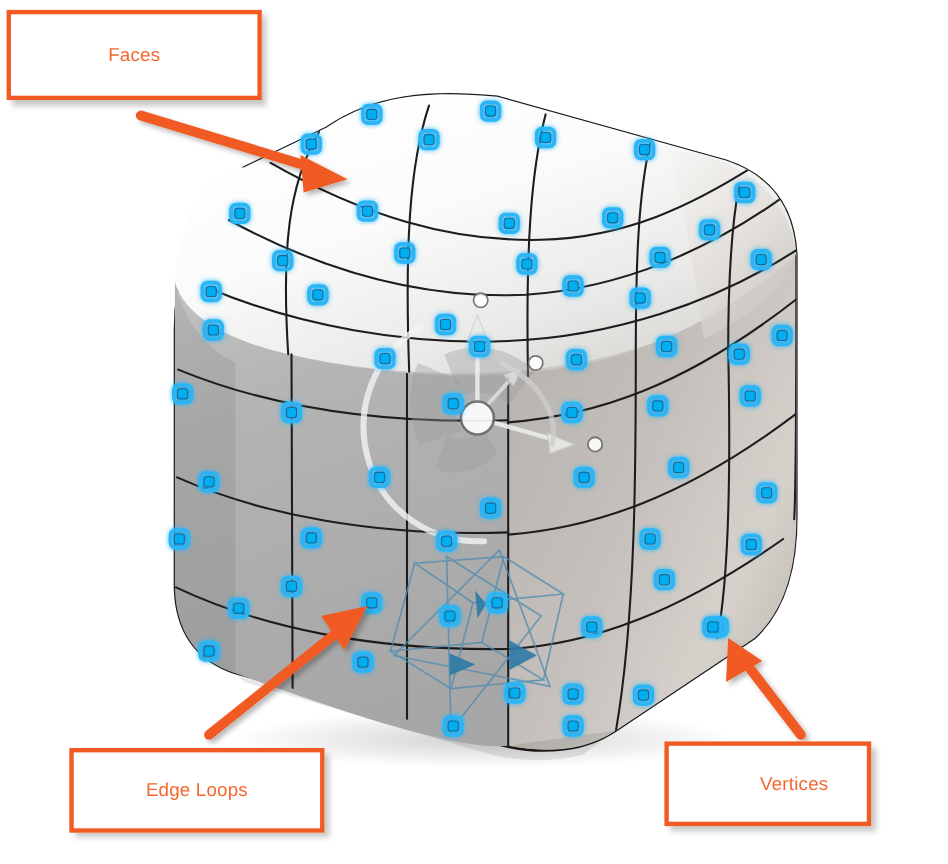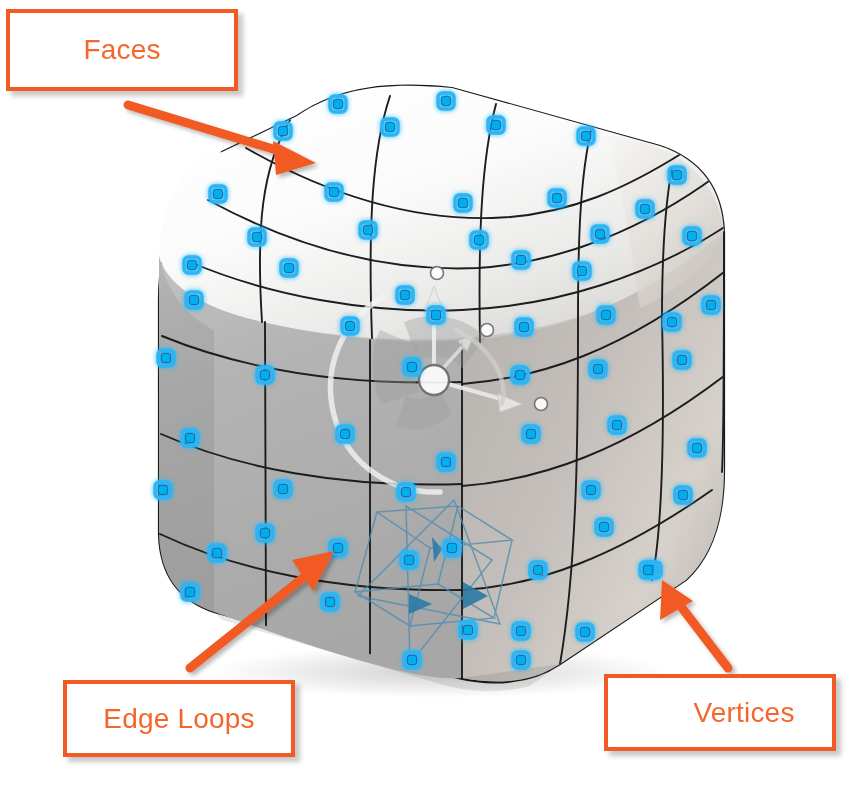--- a/index.html
+++ b/index.html
@@ -28,29 +28,29 @@
     box-sizing: border-box;
     background: #ffffff;
     border: 4px solid #F15A22;
     box-shadow: 5px 5px 5px rgba(0,0,0,0.22);
     display: flex;
     align-items: center;
     justify-content: center;
   }
   .callout-text {
     color: #F4662B;
-    font-size: 28px;
+    font-size: 17px;
     font-family: "Liberation Sans", sans-serif;
     letter-spacing: 0.2px;
     white-space: nowrap;
   }
 
   #callout-faces      { left: 6px;   top: 9px;   width: 232px; height: 82px; }
   #callout-edgeloops  { left: 63px;  top: 680px; width: 232px; height: 77px; text-align: center; }
-  #callout-vertices   { left: 604px; top: 674px; width: 232px; height: 77px; padding-left: 48px; }
+  #callout-vertices   { left: 604px; top: 674px; width: 188px; height: 77px; padding-left: 48px; }
 
   
   #model-svg, #arrow-svg {
     position: absolute;
     left: 0; top: 0;
     width: 862px;
     height: 785px;
   }
   #arrow-svg { pointer-events: none; }
 </style>

